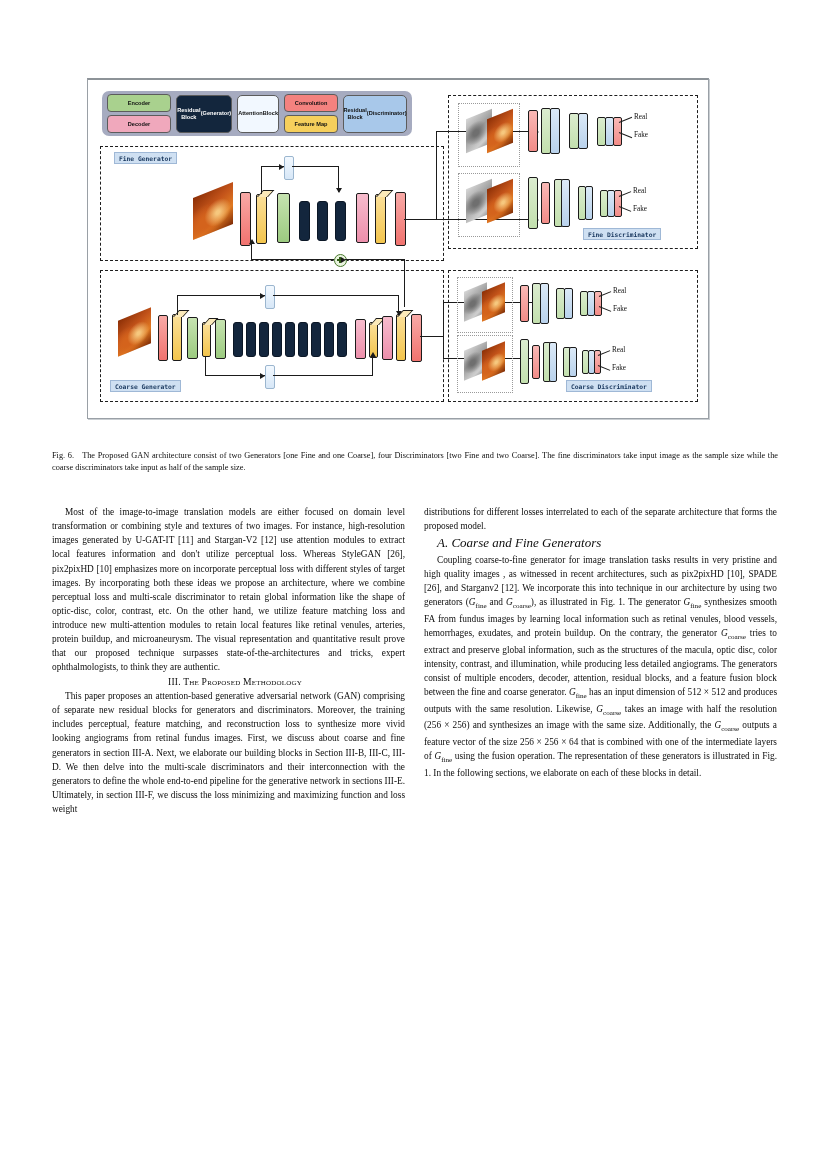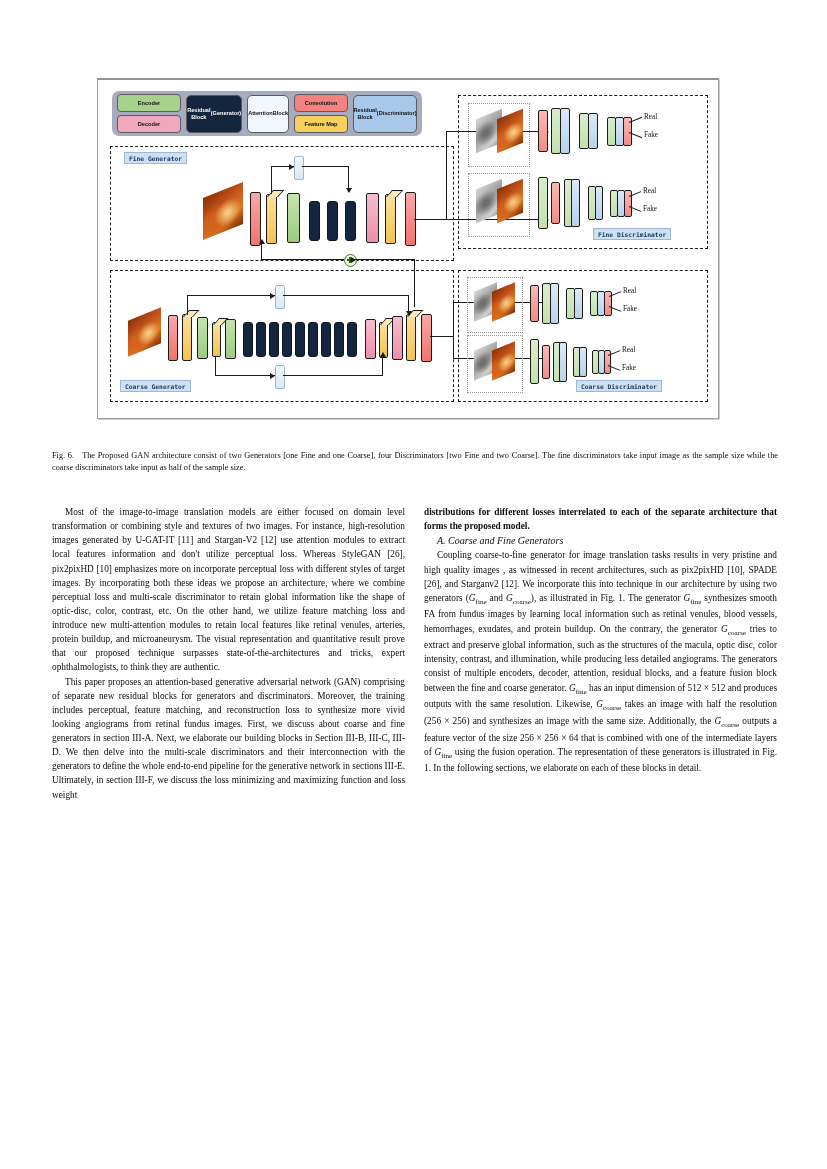--- a/index.html
+++ b/index.html
@@ -7,21 +7,21 @@
   body{
     width:827px;height:1169px;background:#ffffff;
     font-family:"Liberation Serif", serif;
     color:#111;
     position:relative;
     overflow:hidden;
   }
   .page{position:absolute;left:0;top:0;width:827px;height:1169px;}
 
   
-  .fig-wrap{position:absolute;left:97px;top:78px;width:620px;height:338px;
+  .fig-wrap{position:absolute;left:87px;top:78px;width:620px;height:338px;
     border:1px solid #9aa0a6;border-top:2px solid #8d9398;background:#fff;
     box-shadow:1px 1px 0 #c9ced2;}
   .fig-inner{position:absolute;left:0;top:0;right:0;bottom:0;}
 
   
   .legend{position:absolute;left:14px;top:11px;width:310px;height:45px;
     background:#a6abc0;border-radius:7px;display:flex;align-items:center;
     padding:0 5px;box-sizing:border-box;gap:5px;}
   .lg-col{display:flex;flex-direction:column;gap:3px;}
   .lg-box{font-family:"Liberation Sans",sans-serif;font-weight:bold;
@@ -90,24 +90,24 @@
   .caption{position:absolute;left:52px;top:450px;width:726px;
     font-size:8.3px;line-height:1.42;text-align:justify;color:#0d0d0d;}
 
   
   .col{position:absolute;top:505px;width:353px;font-size:9.3px;
     line-height:1.52;text-align:justify;color:#0d0d0d;
     hyphens:none;}
   .col-l{left:52px;}
   .col-r{left:424px;}
   .col p{margin:0 0 0 0;text-indent:13px;}
-  .col p.noind{text-indent:0;font-weight:bold;}
+  .col p.noind{text-indent:0;}
   .sec-head{text-align:center;margin:11px 0 6px 0;text-indent:0;
     font-variant:small-caps;font-size:9.6px;letter-spacing:.2px;}
-  .sub-head{margin:11px 0 5px 0;text-indent:0;font-style:italic;font-size:10px;}
+  .sub-head{margin:11px 0 5px 0;text-indent:0;font-style:italic;font-size:13px;}
   i.mathi{font-style:italic;}
   sub{font-size:7.1px;}
 </style>
 </head>
 <body>
 
 <div class="page">
 
   <div class="fig-wrap">
    <div class="fig-inner">
@@ -313,20 +313,21 @@
    </div>
   </div>
 
   <div class="caption">
     <span>Fig. 6.</span>
     &nbsp;&nbsp;<span>The Proposed GAN architecture consist of two Generators [one Fine and one Coarse], four Discriminators [two Fine and two Coarse]. The fine discriminators take input image as the sample size while the coarse discriminators take input as half of the sample size.</span>
   </div>
 
   <div class="col col-l">
     <p>Most of the image-to-image translation models are either focused on domain level transformation or combining style and textures of two images. For instance, high-resolution images generated by U-GAT-IT [11] and Stargan-V2 [12] use attention modules to extract local features information and don't utilize perceptual loss. Whereas StyleGAN [26], pix2pixHD [10] emphasizes more on incorporate perceptual loss with different styles of target images. By incorporating both these ideas we propose an architecture, where we combine perceptual loss and multi-scale discriminator to retain global information like the shape of optic-disc, color, contrast, etc. On the other hand, we utilize feature matching loss and introduce new multi-attention modules to retain local features like retinal venules, arteries, protein buildup, and microaneurysm. The visual representation and quantitative result prove that our proposed technique surpasses state-of-the-architectures and tricks, expert ophthalmologists, to think they are authentic.</p>
+    <p class="sec-head">III.  The Proposed Methodology</p>
     <p>This paper proposes an attention-based generative adversarial network (GAN) comprising of separate new residual blocks for generators and discriminators. Moreover, the training includes perceptual, feature matching, and reconstruction loss to synthesize more vivid looking angiograms from retinal fundus images. First, we discuss about coarse and fine generators in section III-A. Next, we elaborate our building blocks in Section III-B, III-C, III-D. We then delve into the multi-scale discriminators and their interconnection with the generators to define the whole end-to-end pipeline for the generative network in sections III-E. Ultimately, in section III-F, we discuss the loss minimizing and maximizing function and loss weight</p>
   </div>
 
   <div class="col col-r">
     <p class="noind">distributions for different losses interrelated to each of the separate architecture that forms the proposed model.</p>
     <p class="sub-head">A.  Coarse and Fine Generators</p>
     <p><span>Coupling coarse-to-fine generator for image translation tasks results in very pristine and high quality images , as witnessed in recent architectures, such as pix2pixHD [10], SPADE [26], and Starganv2 [12]. We incorporate this into technique in our architecture by using two generators (</span><i class="mathi">G</i><sub>fine</sub><span> and </span><i class="mathi">G</i><sub>coarse</sub><span>), as illustrated in Fig. 1. The generator </span><i class="mathi">G</i><sub>fine</sub><span> synthesizes smooth FA from fundus images by learning local information such as retinal venules, blood vessels, hemorrhages, exudates, and protein buildup. On the contrary, the generator </span><i class="mathi">G</i><sub>coarse</sub><span> tries to extract and preserve global information, such as the structures of the macula, optic disc, color intensity, contrast, and illumination, while producing less detailed angiograms. The generators consist of multiple encoders, decoder, attention, residual blocks, and a feature fusion block between the fine and coarse generator. </span><i class="mathi">G</i><sub>fine</sub><span> has an input dimension of 512 × 512 and produces outputs with the same resolution. Likewise, </span><i class="mathi">G</i><sub>coarse</sub><span> takes an image with half the resolution (256 × 256) and synthesizes an image with the same size. Additionally, the </span><i class="mathi">G</i><sub>coarse</sub><span> outputs a feature vector of the size 256 × 256 × 64 that is combined with one of the intermediate layers of </span><i class="mathi">G</i><sub>fine</sub><span> using the fusion operation. The representation of these generators is illustrated in Fig. 1. In the following sections, we elaborate on each of these blocks in detail.</span></p>
   </div>
 
 </div>

